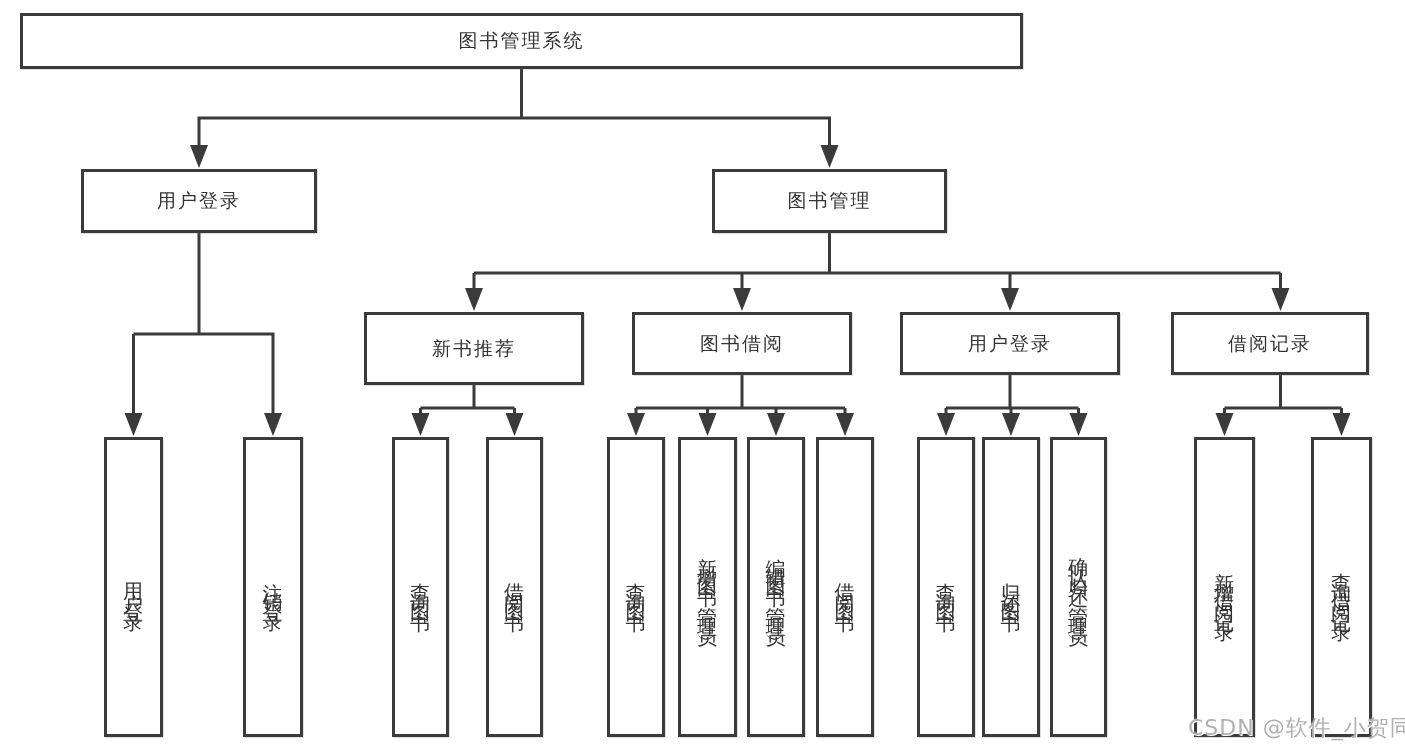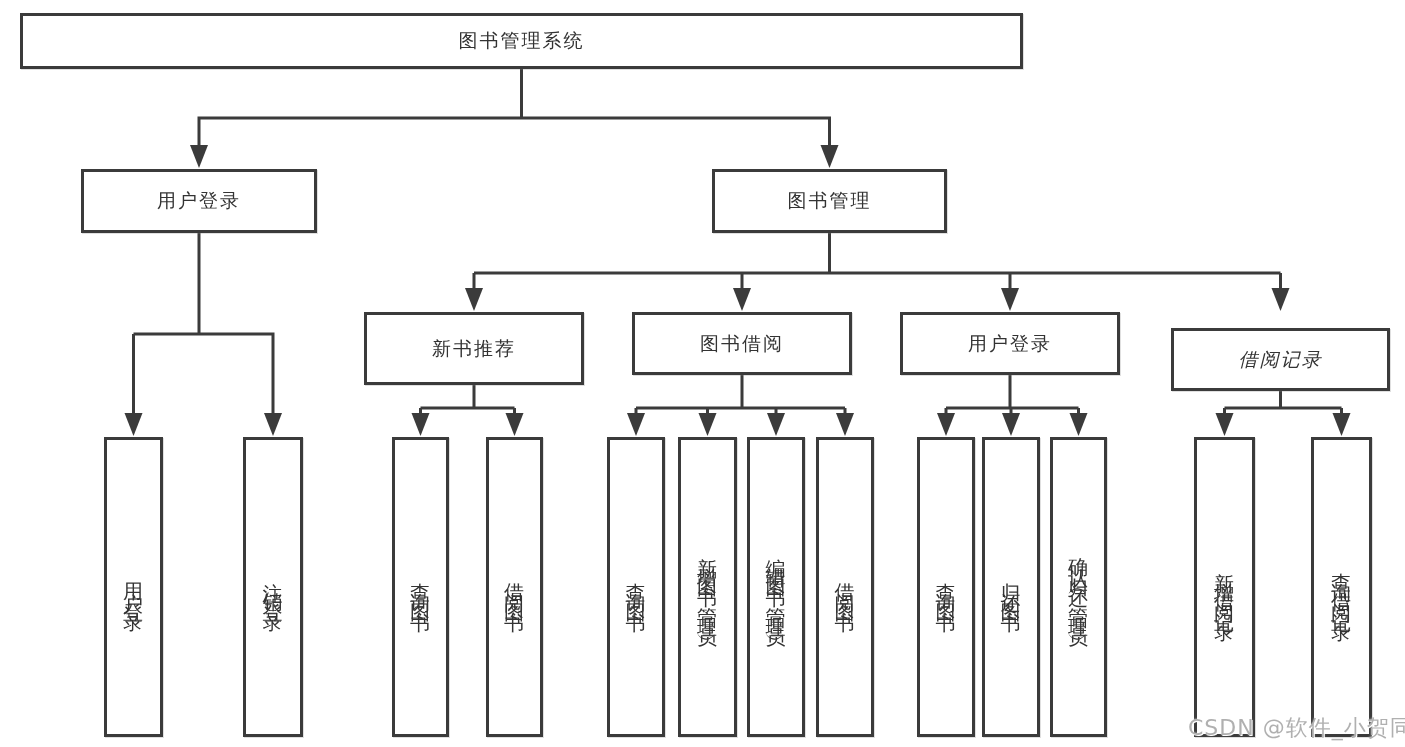--- a/index.html
+++ b/index.html
@@ -37,21 +37,21 @@
     font-size:20px;
     line-height:1;
   }
   
   .n-root{left:20px;top:13px;width:1003px;height:56px;}
   .n-l2a{left:81px;top:169px;width:236px;height:64px;}
   .n-l2b{left:712px;top:169px;width:235px;height:64px;}
   .n-l3a{left:364px;top:312px;width:220px;height:73px;}
   .n-l3b{left:632px;top:312px;width:220px;height:63px;}
   .n-l3c{left:900px;top:312px;width:220px;height:63px;}
-  .n-l3d{left:1171px;top:328px;width:219px;height:63px;font-style:italic;}
+  .n-l3d{left:1171px;top:312px;width:198px;height:63px;}
   
   .leaf{top:437px;height:300px;}
   .g1-0{left:104px;width:59px;}
   .g1-1{left:243px;width:60px;}
   .g2-0{left:392px;width:57px;}
   .g2-1{left:486px;width:57px;}
   .g3-0{left:607px;width:58px;}
   .g3-1{left:678px;width:59px;}
   .g3-2{left:747px;width:58px;}
   .g3-3{left:816px;width:58px;}

